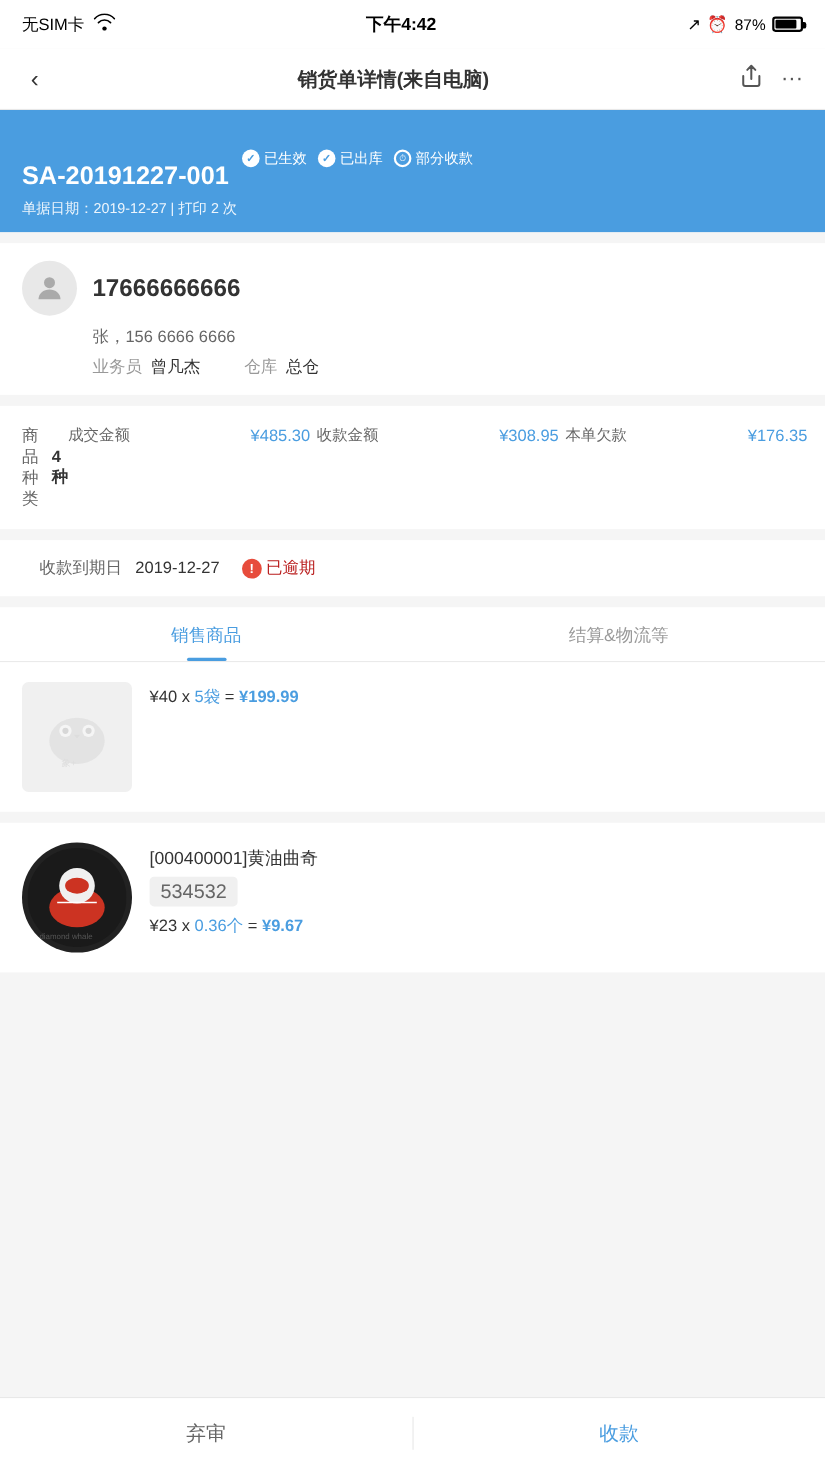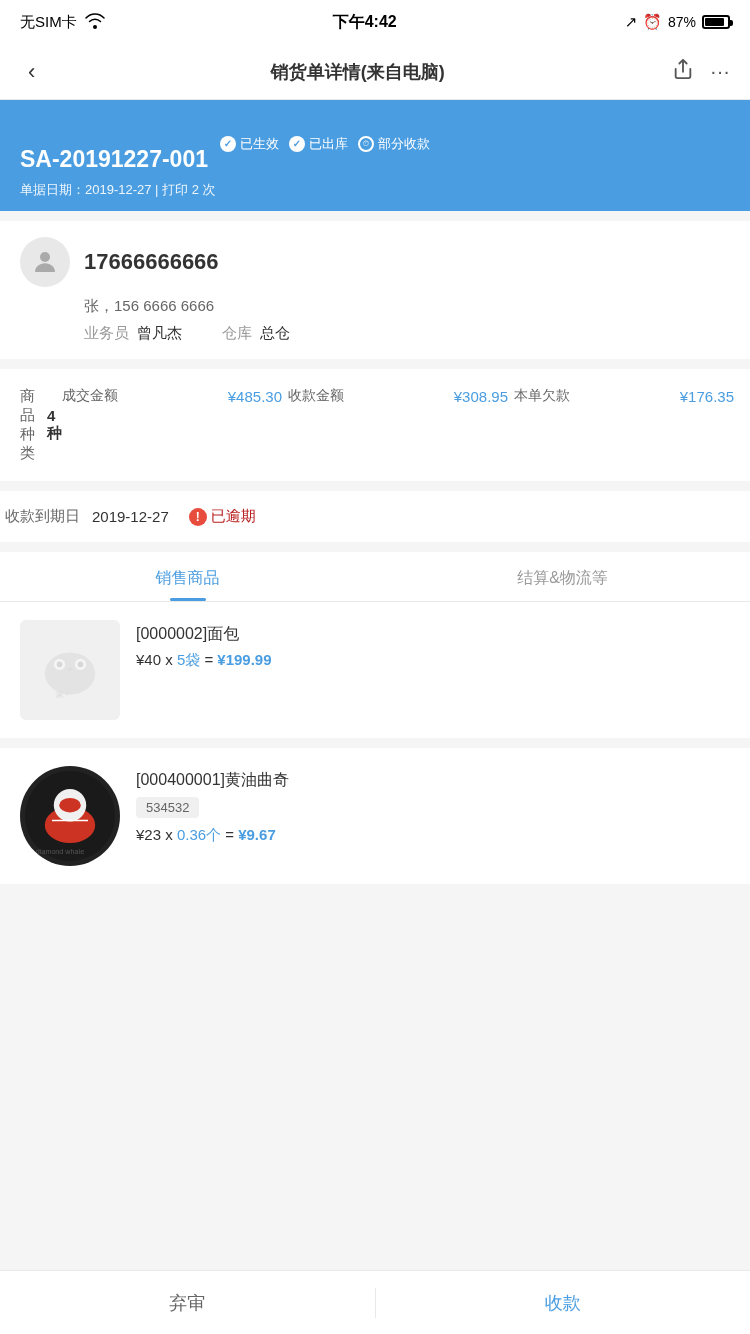--- a/index.html
+++ b/index.html
@@ -219,21 +219,21 @@
     }
     .stats-row-value {
       font-size: 15px;
       color: #4a9de0;
       font-weight: 500;
     }
 
     
     .due-section {
       background: #fff;
-      padding: 16px 5px;
+      padding: 16px 36px;
       margin-top: 10px;
       display: flex;
       align-items: center;
       gap: 12px;
     }
     .due-label {
       font-size: 15px;
       color: #666;
     }
     .due-date {
@@ -320,21 +320,21 @@
     .product-name {
       font-size: 16px;
       color: #333;
       font-weight: 500;
       margin-bottom: 6px;
     }
     .product-sku {
       display: inline-block;
       background: #f0f0f0;
       color: #666;
-      font-size: 13px;
+      font-size: 18px;
       padding: 3px 10px;
       border-radius: 4px;
       margin-bottom: 8px;
     }
     .product-price-row {
       font-size: 15px;
       color: #333;
     }
     .product-price-row .qty {
       color: #4a9de0;
@@ -510,21 +510,20 @@
         <circle cx="65" cy="42" r="13" fill="#ccc"></circle>
         <circle cx="35" cy="42" r="8" fill="#fff"></circle>
         <circle cx="65" cy="42" r="8" fill="#fff"></circle>
         <circle cx="35" cy="42" r="4" fill="#aaa"></circle>
         <circle cx="65" cy="42" r="4" fill="#aaa"></circle>
         <polygon points="50,52 46,47 54,47" fill="#bbb"></polygon>
         <text x="30" y="88" font-size="12" fill="#bbb" font-family="sans-serif">象+</text>
       </svg>
     </div>
     <div class="product-info">
-      <div class="product-name">[0000002]面包</div>
       <div class="product-price-row">
         <span>¥40</span>
         <span> x </span>
         <span class="qty">5袋</span>
         <span> = </span>
         <span class="total">¥199.99</span>
       </div>
     </div>
   </div>
 

